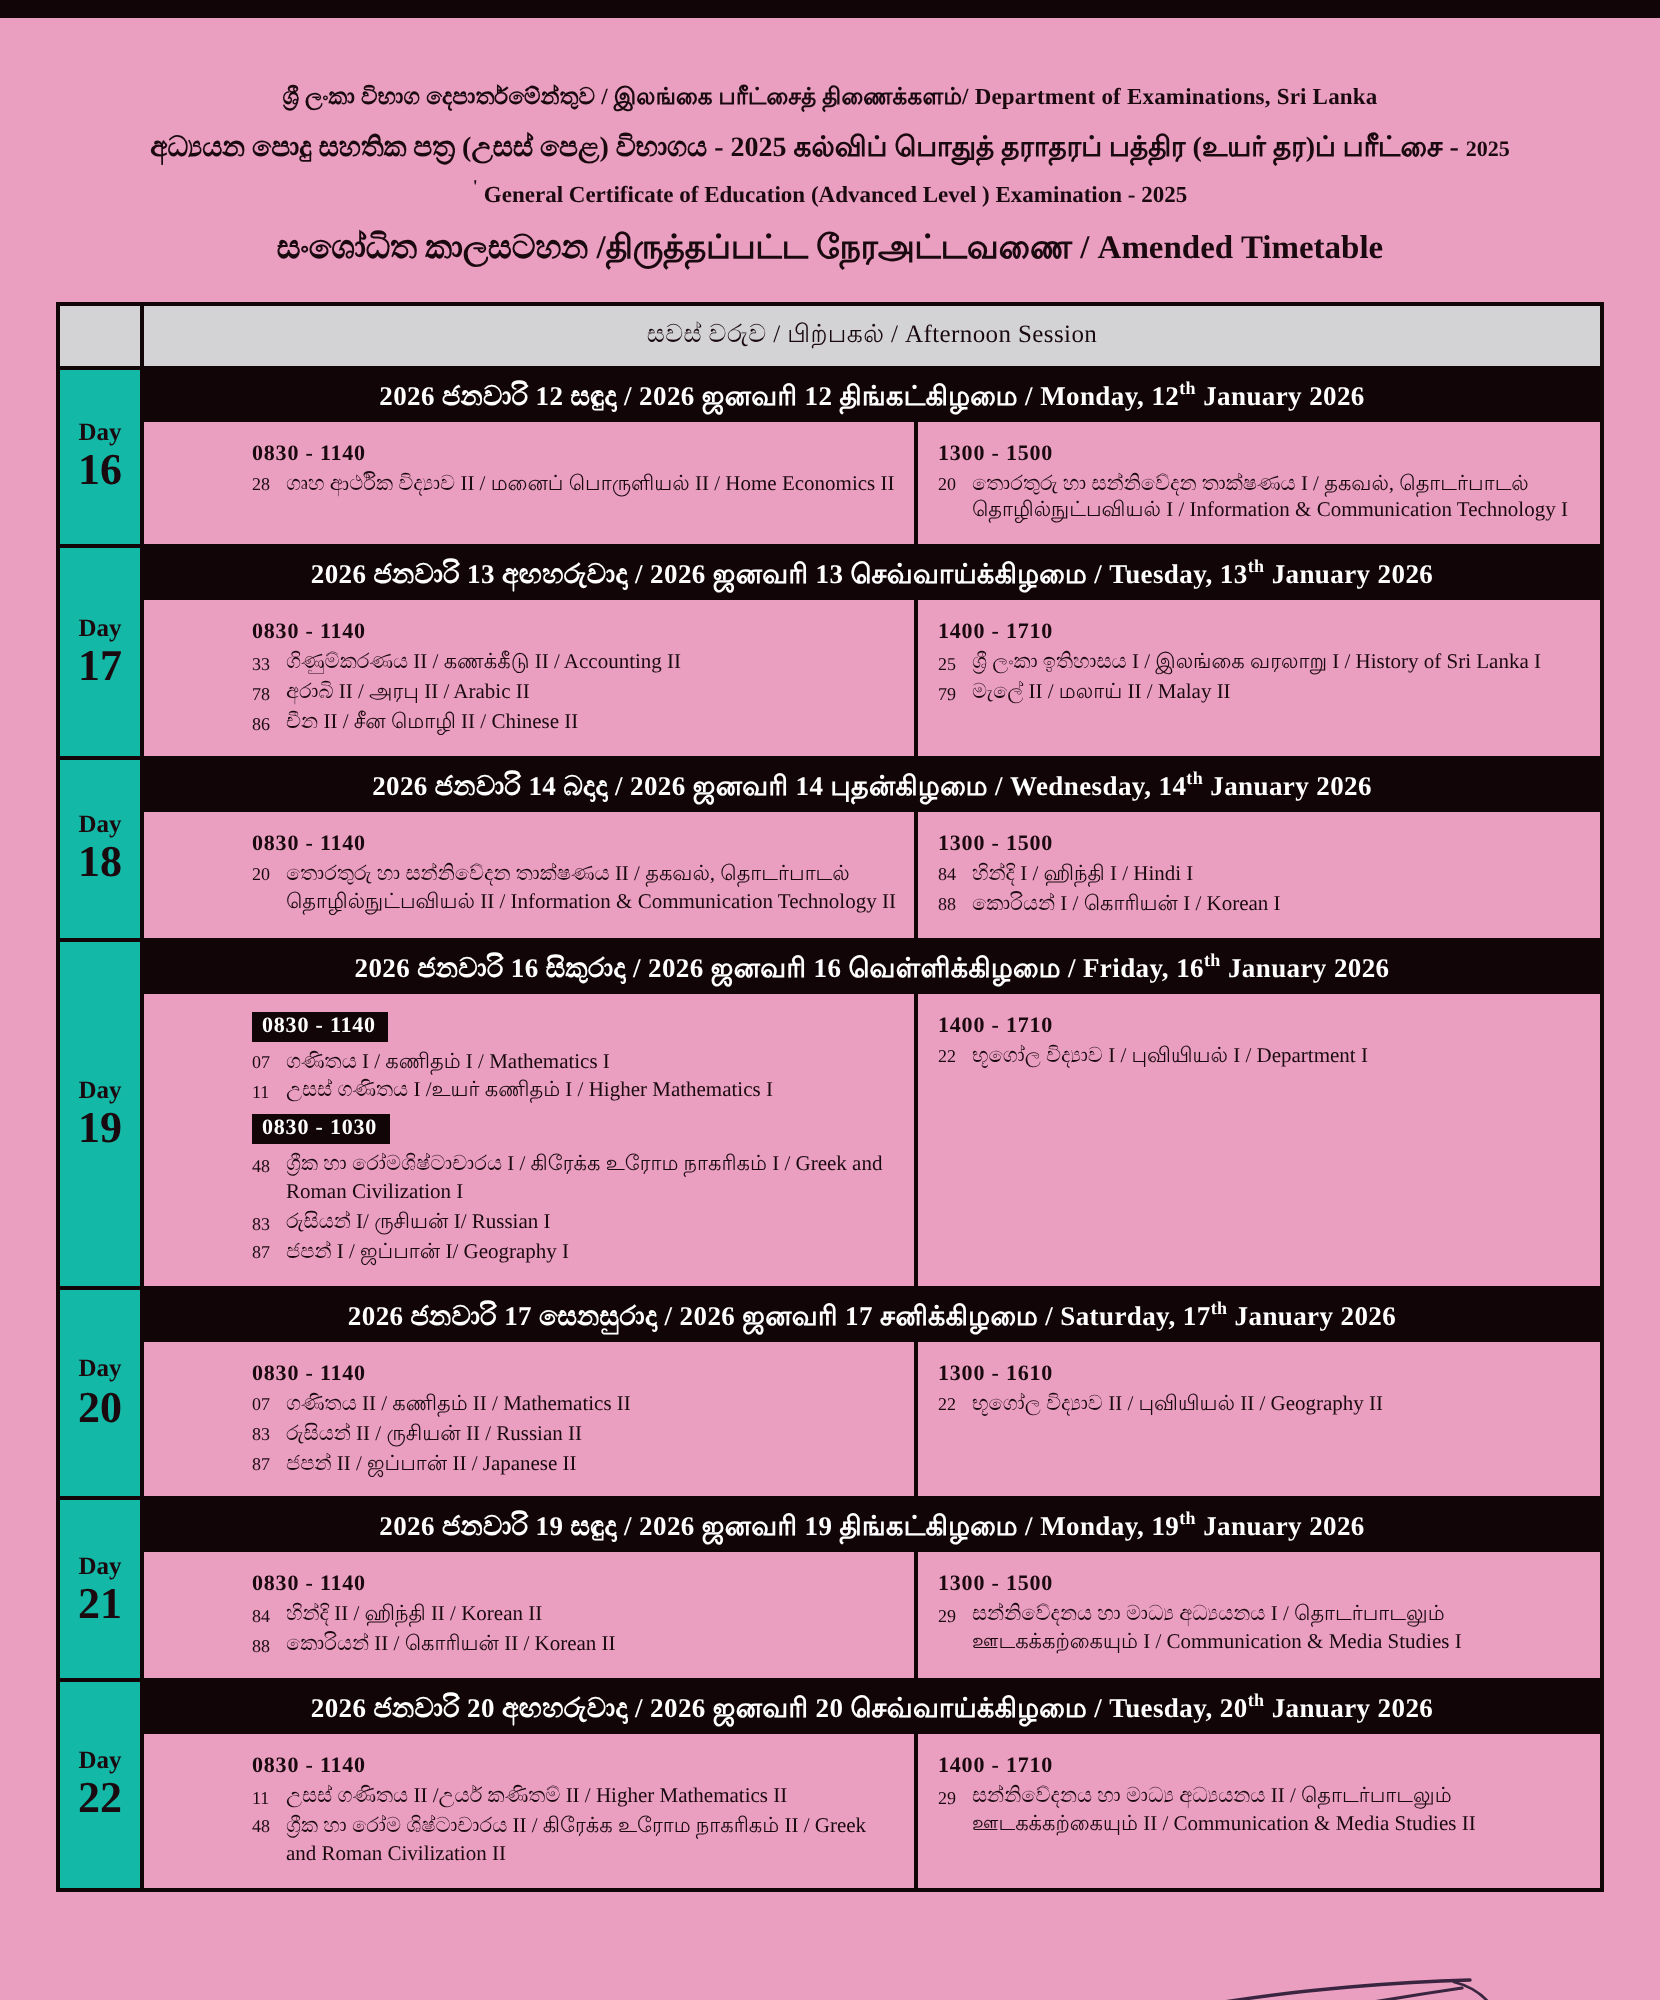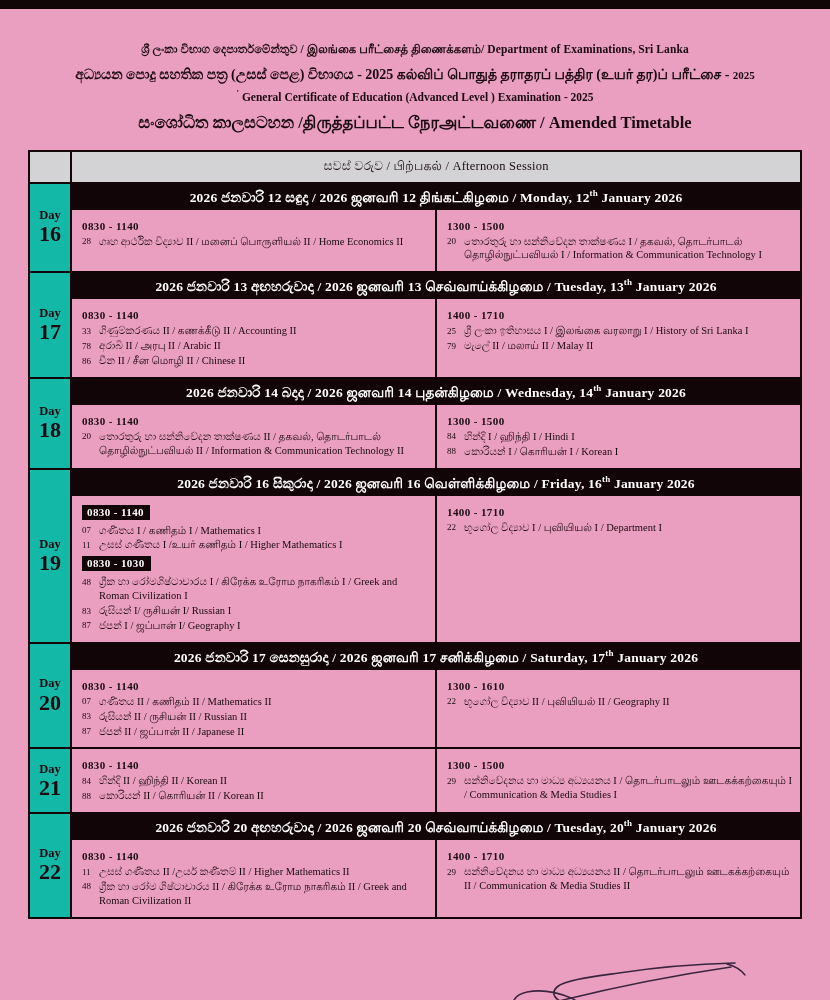--- a/index.html
+++ b/index.html
@@ -133,20 +133,21 @@
     font-weight: bold;
     padding: 4px 0 5px 0;
     letter-spacing: 0.2px;
     line-height: 1.15;
   }
   .date-banner .sup { font-size: 9px; vertical-align: super; }
 
   .sessions {
     display: flex;
     flex: 1 1 auto;
+    padding-left: 44px;
   }
   .sess {
     flex: 1 1 0;
     padding: 6px 8px 8px 10px;
     min-width: 0;
   }
   .sess.left {
     border-right: 2px solid #120508;
   }
   .time {
@@ -384,20 +385,21 @@
               </div>
             </div>
           </div>
         </div>
         <div class="day-block">
           <div class="day-cell">
             <div class="day-word">Day</div>
             <div class="day-num">21</div>
           </div>
           <div class="day-right">
+            <div class="date-banner">2026 ජනවාරි  19 සඳුදා / 2026  ஜனவரி  19  திங்கட்கிழமை / Monday, 19<span class="sup">th</span> January 2026</div>
             <div class="sessions">
               <div class="sess left">
                 <div><div class="time">0830 - 1140</div></div>
                 <div class="subj">
                   <div class="code">84</div>
                   <div class="names">හින්දි  II / ஹிந்தி II /  Korean  II</div>
                 </div>
                 <div class="subj">
                   <div class="code">88</div>
                   <div class="names">කොරියන් II / கொரியன்  II /  Korean II</div>

